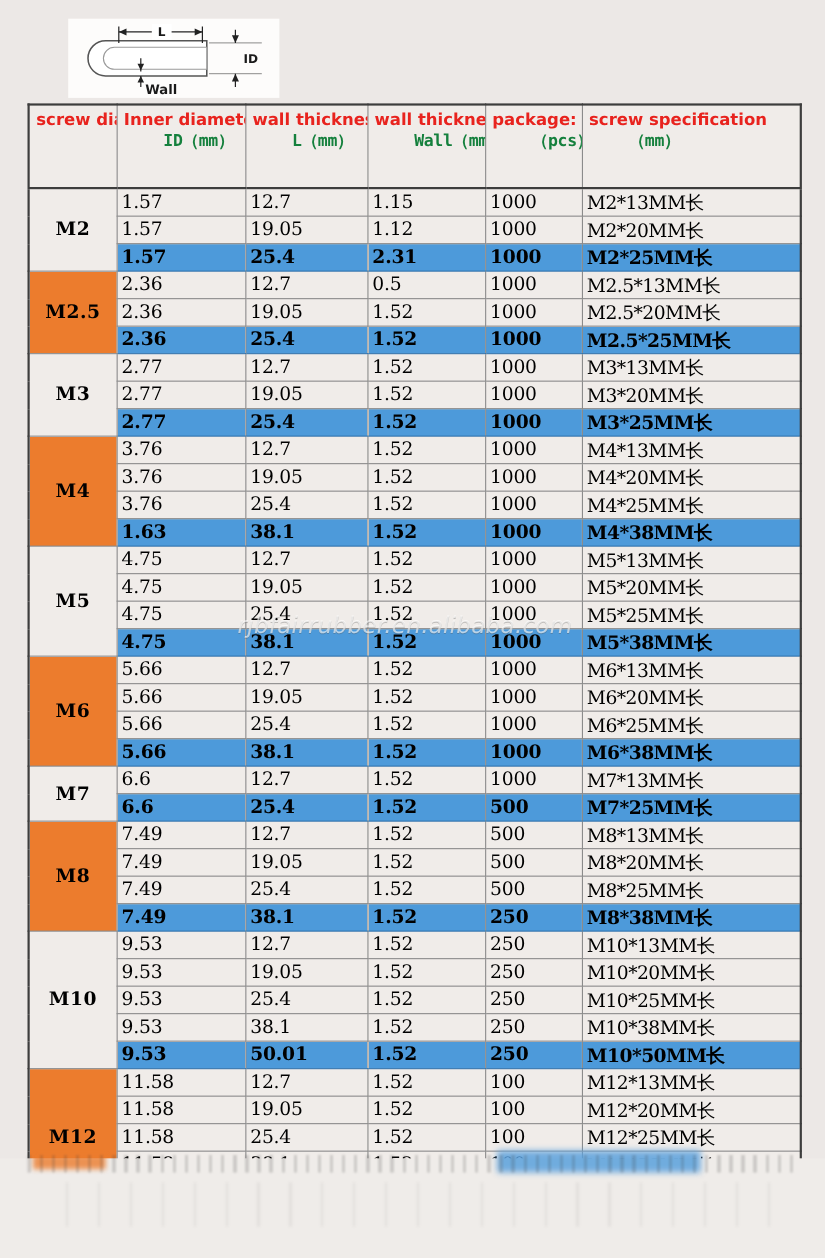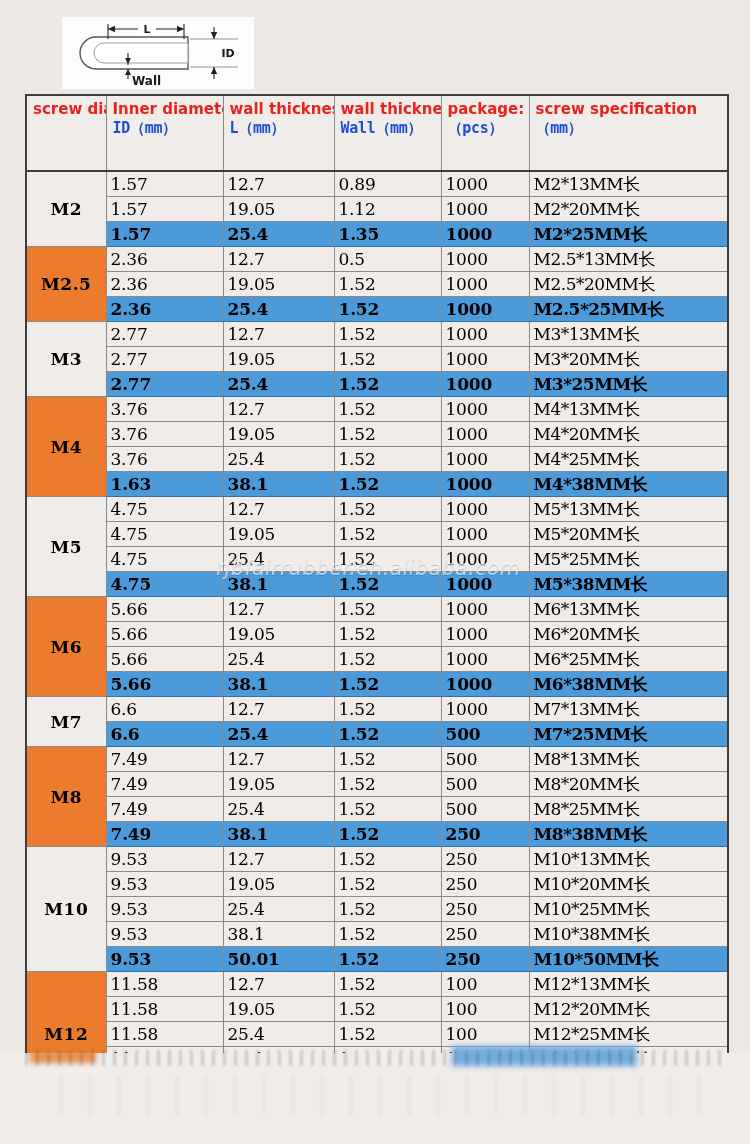--- a/index.html
+++ b/index.html
@@ -58,27 +58,28 @@
   }
   .hdr-en{
     color:#e8231e;
     font-family:"DejaVu Sans","Liberation Sans",sans-serif;
     font-weight:bold;
     font-size:15px;
     line-height:19px;
     display:block;
   }
   .hdr-sym{
-    color:#1d4ed8;
+    color:#15803d;
     font-family:"DejaVu Sans Mono","Liberation Mono",monospace;
     font-weight:bold;
     font-size:15px;
     line-height:19px;
     display:block;
     letter-spacing:-0.3px;
+    margin-left:36px;
   }
   td.hdr-screw{
     vertical-align:middle;
     padding-top:10px;
   }
 
   
   td.group{
     text-align:center;
     font-family:"DejaVu Serif","Liberation Serif",serif;
@@ -217,35 +218,35 @@
           </td>
           <td>
             <span class="hdr-en">screw specification</span>
             <span class="hdr-sym">（mm）</span>
           </td>
         </tr>
         <tr>
           <td class="group pale" rowspan="3">M2</td>
           <td class="val">1.57</td>
           <td class="val">12.7</td>
-          <td class="val">0.89</td>
+          <td class="val">1.15</td>
           <td class="val">1000</td>
           <td class="spec-val">M2*13MM长</td>
         </tr>
         <tr>
           <td class="val">1.57</td>
           <td class="val">19.05</td>
           <td class="val">1.12</td>
           <td class="val">1000</td>
           <td class="spec-val">M2*20MM长</td>
         </tr>
         <tr class="hl">
           <td class="val">1.57</td>
           <td class="val">25.4</td>
-          <td class="val">1.35</td>
+          <td class="val">2.31</td>
           <td class="val">1000</td>
           <td class="spec-val">M2*25MM长</td>
         </tr>
         <tr>
           <td class="group orange" rowspan="3">M2.5</td>
           <td class="val">2.36</td>
           <td class="val">12.7</td>
           <td class="val">0.5</td>
           <td class="val">1000</td>
           <td class="spec-val">M2.5*13MM长</td>

